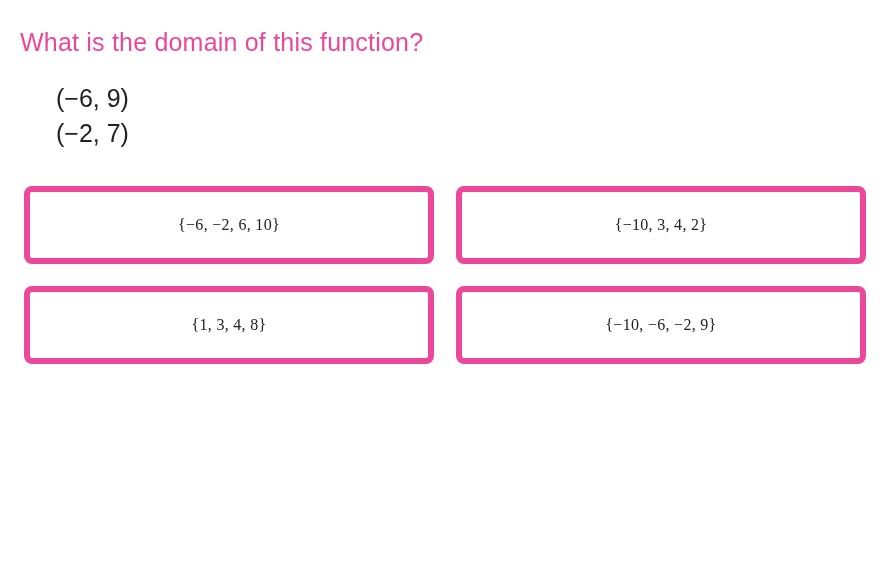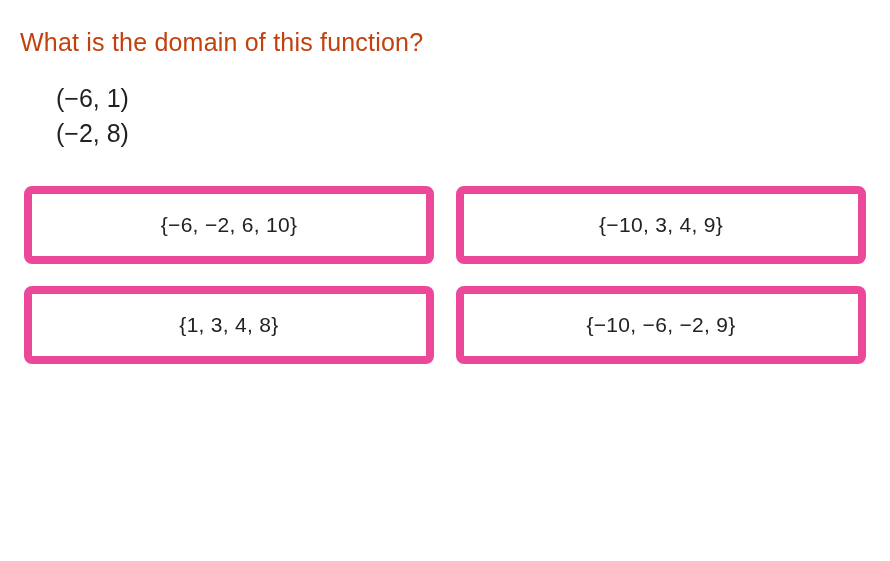--- a/index.html
+++ b/index.html
@@ -9,62 +9,63 @@
     }
     body {
       font-family: Verdana, Geneva, sans-serif;
       background: #ffffff;
       width: 890px;
       height: 561px;
       padding: 28px 20px 20px 20px;
     }
     .question {
       font-size: 25px;
-      color: #c2410c;
+      color: #ec4899;
       margin-bottom: 24px;
       letter-spacing: 0.2px;
     }
     .pairs {
       margin-left: 36px;
       margin-bottom: 36px;
     }
     .pair {
       font-size: 25px;
       color: #222;
       line-height: 1.38;
     }
     .options {
       display: grid;
       grid-template-columns: 1fr 1fr;
       grid-template-rows: 1fr 1fr;
       gap: 22px 22px;
       padding: 0 4px;
     }
     .option {
-      border: 8px solid #ec4899;
+      border: 6px solid #ec4899;
       border-radius: 8px;
       height: 78px;
       display: flex;
       align-items: center;
       justify-content: center;
-      font-size: 21px;
+      font-size: 16px;
       color: #222;
       cursor: pointer;
       background: #fff;
       letter-spacing: 0.3px;
+      font-family: Liberation Serif, serif;
     }
   </style>
 </head>
 <body>
 
 <div class="question">What is the domain of this function?</div>
 
 <div class="pairs">
-  <div class="pair">(−6, 1)</div>
-  <div class="pair">(−2, 8)</div>
+  <div class="pair">(−6, 9)</div>
+  <div class="pair">(−2, 7)</div>
 </div>
 
 <div class="options">
   <div class="option">{−6, −2, 6, 10}</div>
-  <div class="option">{−10, 3, 4, 9}</div>
+  <div class="option">{−10, 3, 4, 2}</div>
   <div class="option">{1, 3, 4, 8}</div>
   <div class="option">{−10, −6, −2, 9}</div>
 </div>
 
 </body></html>

